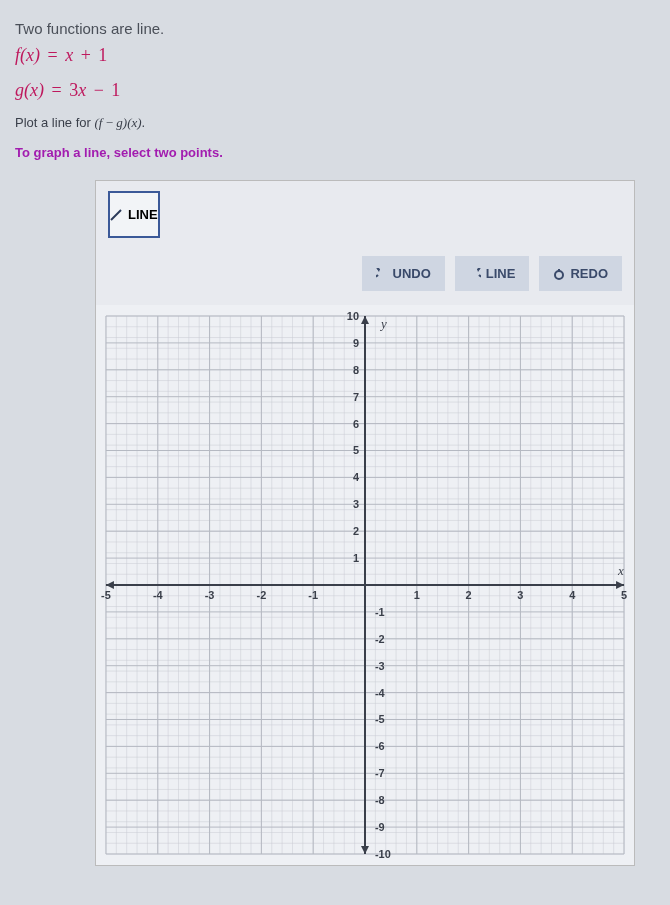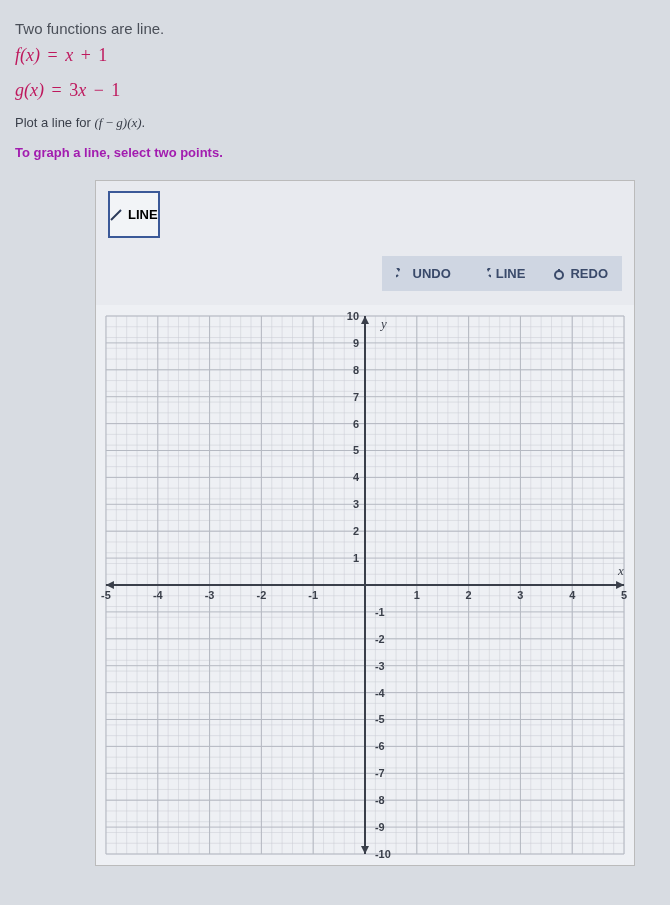--- a/index.html
+++ b/index.html
@@ -41,20 +41,21 @@
       cursor: pointer;
     }
     .tool-btn.selected {
       background: #f2f4f7;
       border: 2px solid #3b5998;
     }
     .toolbar-row2 {
       display: flex;
       justify-content: flex-end;
       padding: 8px 12px 14px;
+      gap: 10px;
     }
     .action-btn {
       display: inline-flex;
       align-items: center;
       gap: 5px;
       background: #cfd6e2;
       color: #3a4a6a;
       font-weight: bold;
       font-size: 13px;
       padding: 10px 14px;

